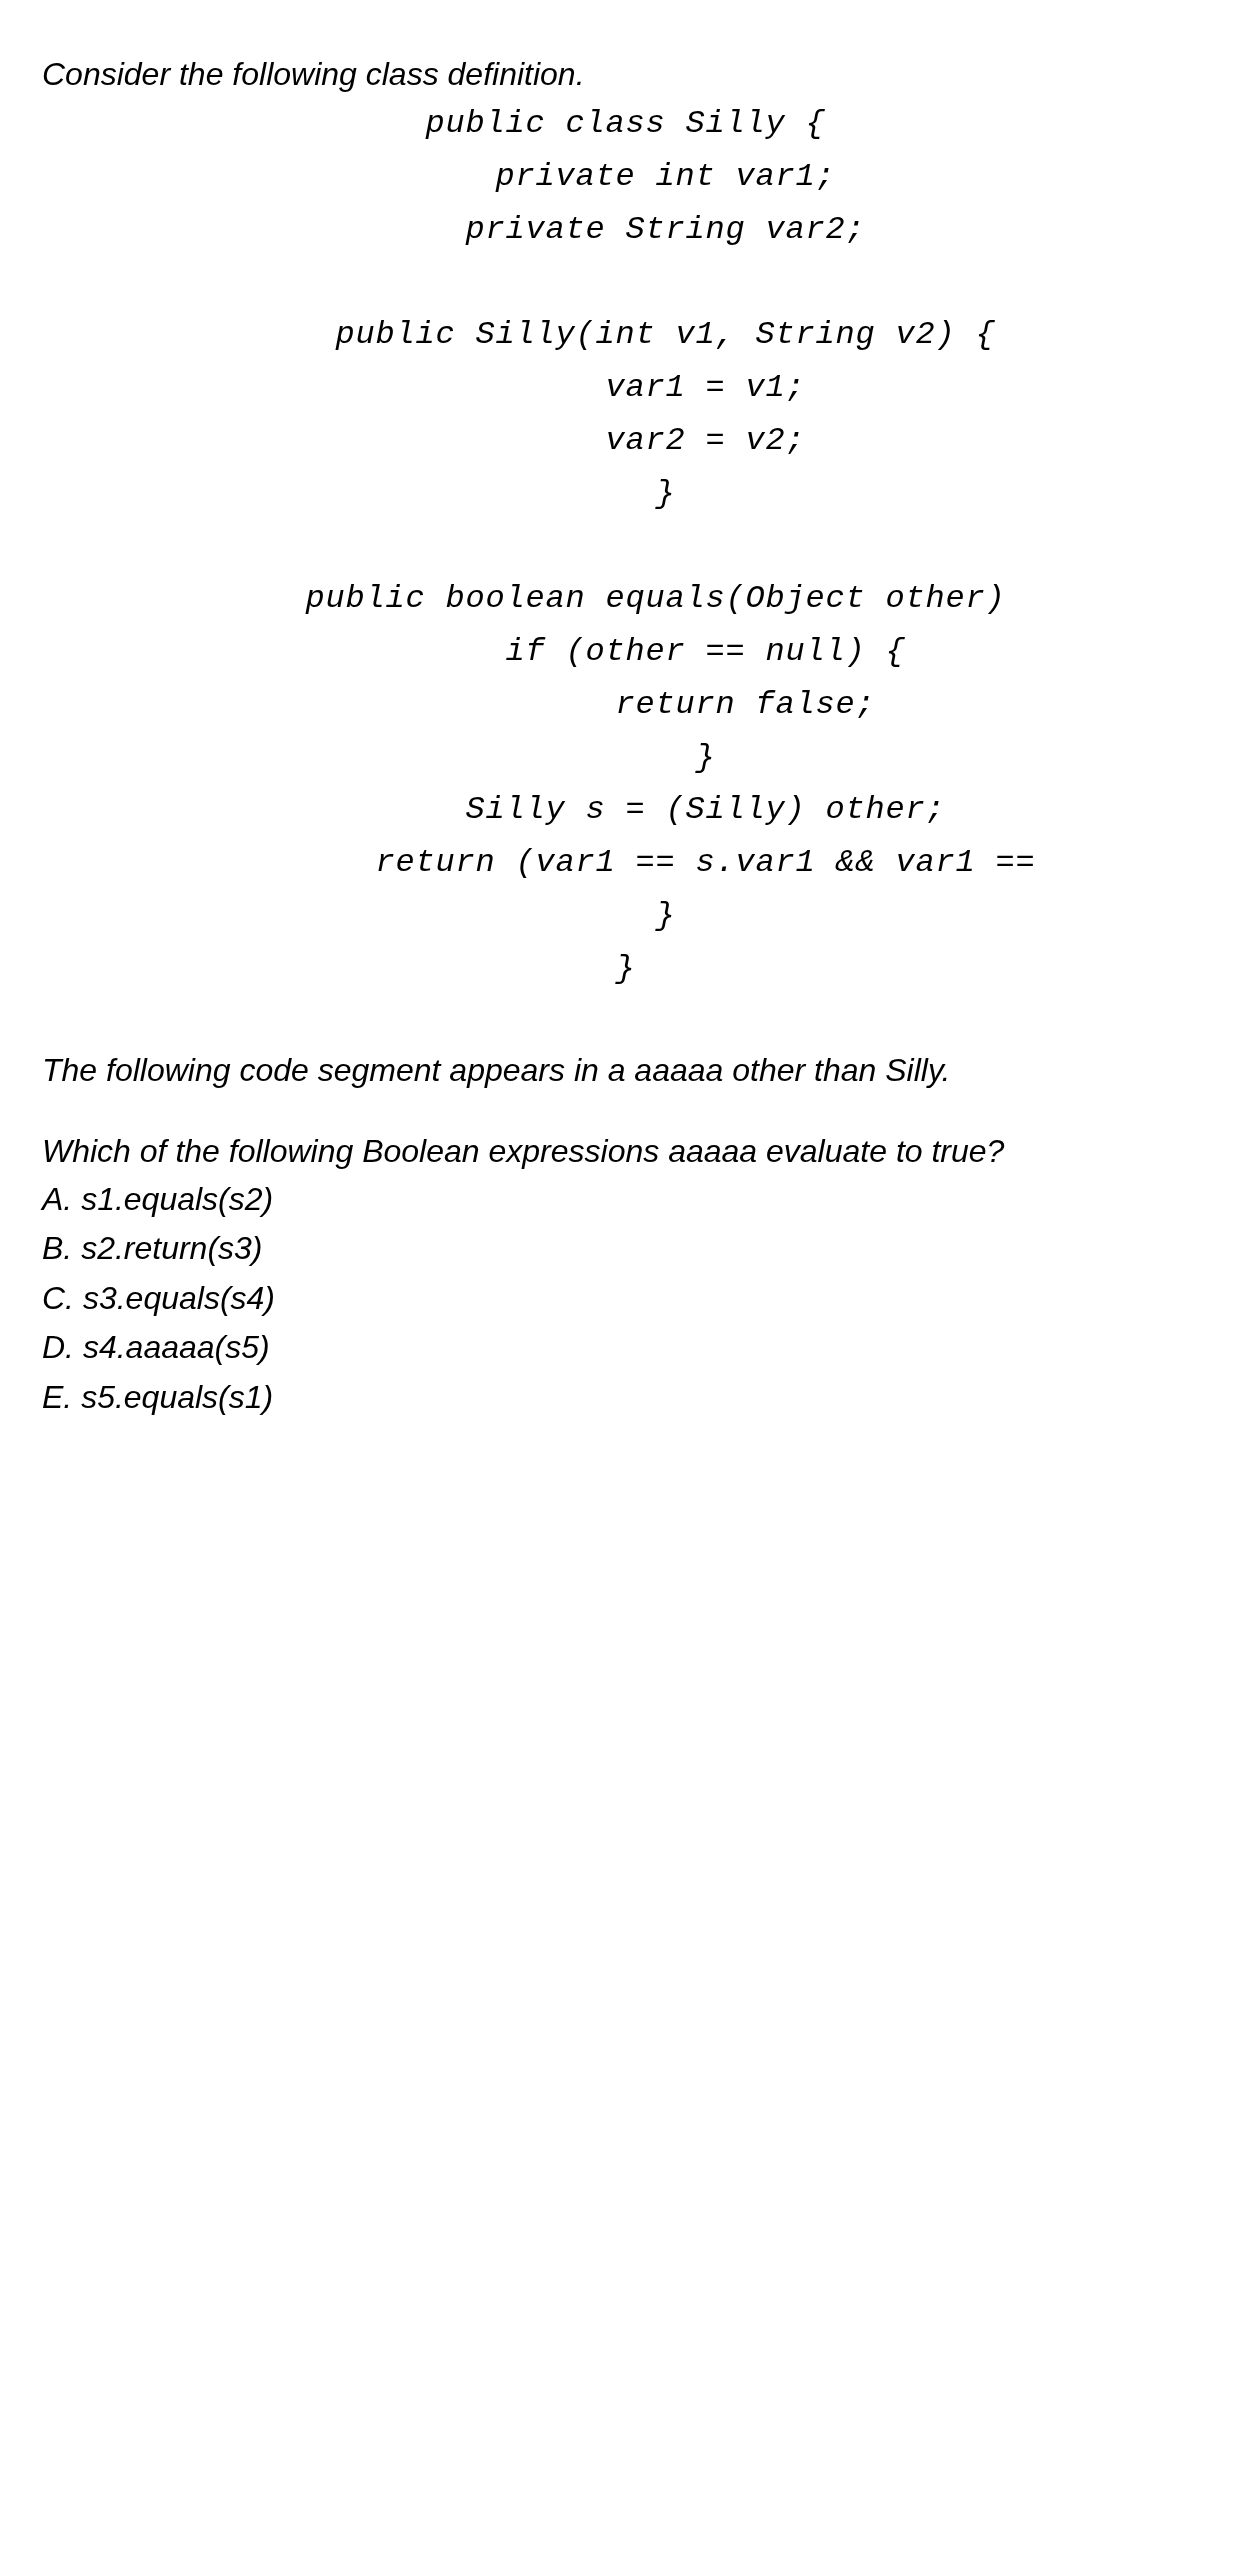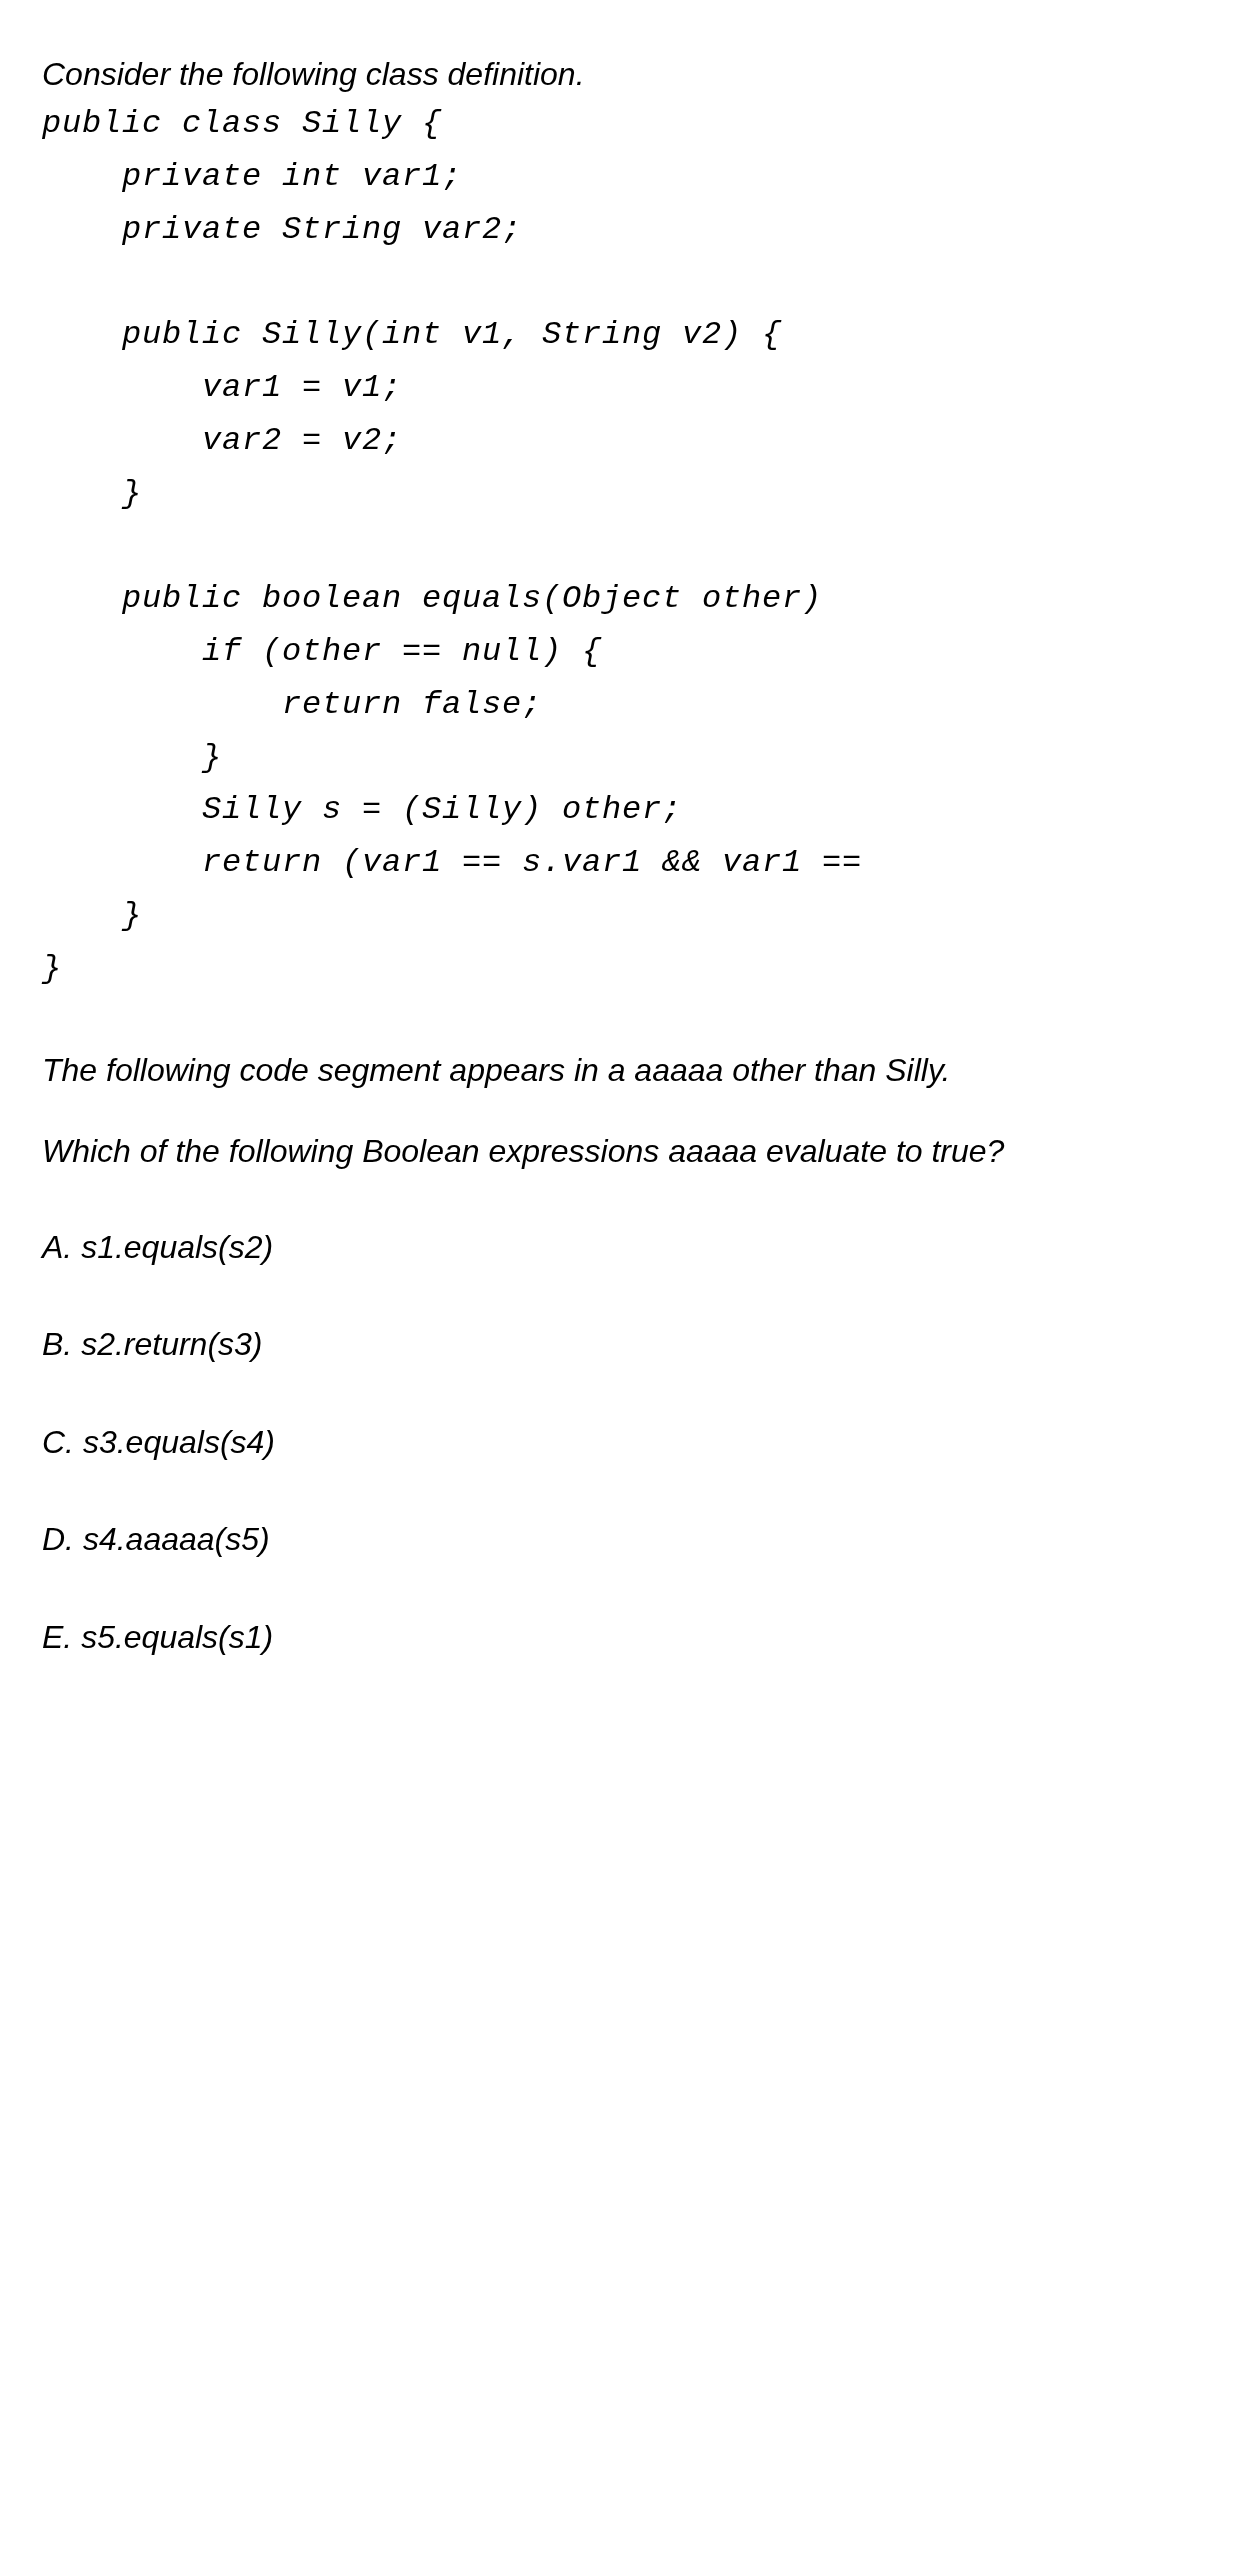--- a/index.html
+++ b/index.html
@@ -21,35 +21,35 @@
       font-weight: 400;
       color: #000000;
     }
     .code {
       font-family: "Courier New", Courier, monospace;
       font-size: 32px;
       line-height: 1.65;
       white-space: pre;
       color: #000000;
       letter-spacing: 0.8px;
+      text-align: center;
     }
     .section {
       margin-bottom: 0;
     }
     .spacer-large {
       height: 50px;
     }
     .spacer-medium {
       height: 33px;
     }
     .answer-option {
       font-size: 32px;
       line-height: 1.55;
       color: #000000;
-      margin-top: 48px;
     }
   </style>
 </head>
 <body>
 
 <div class="section">
   <div class="prose">Consider the following class definition.</div>
   <div class="code">public class Silly {
     private int var1;
     private String var2;

